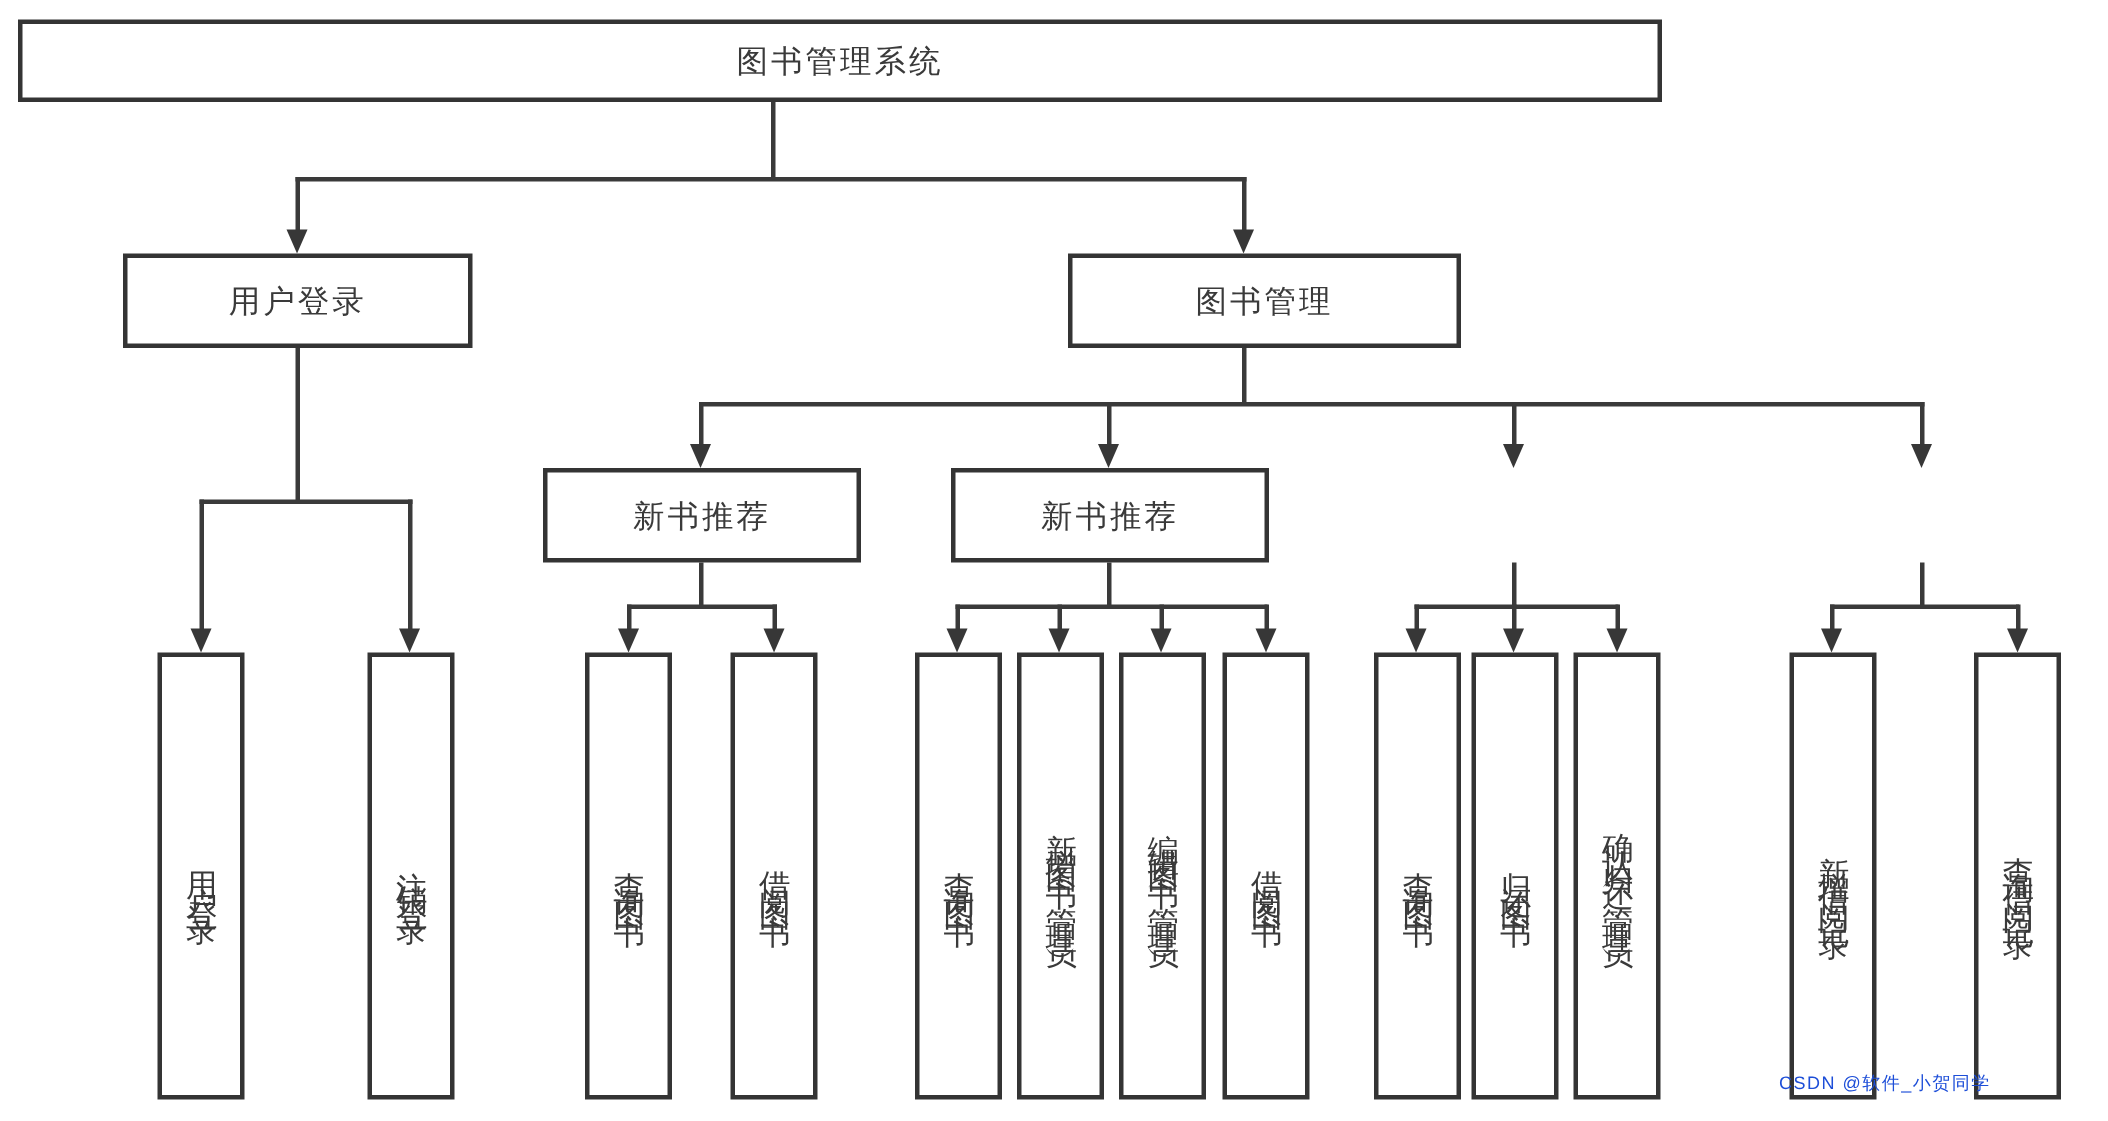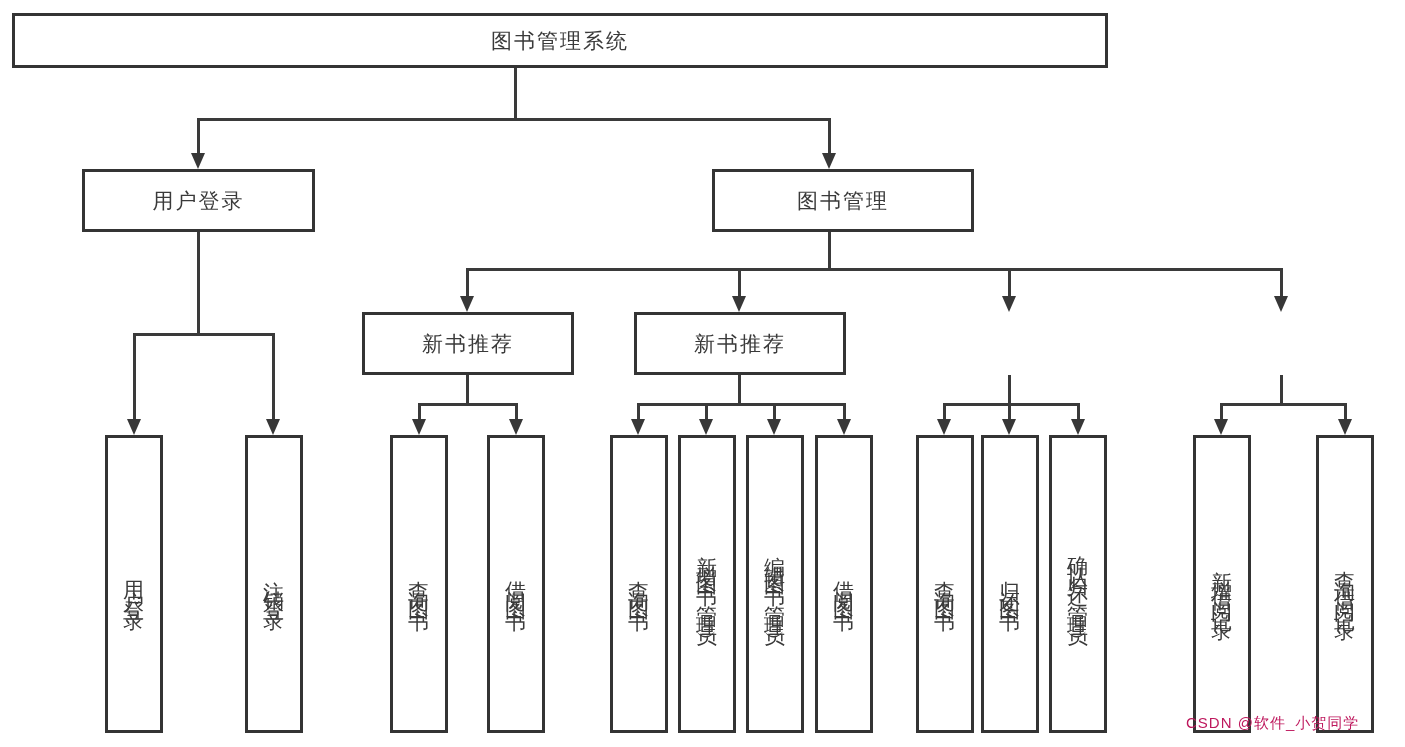--- a/index.html
+++ b/index.html
@@ -39,23 +39,23 @@
   .vline{width:3px;}
   .ahead{
     position:absolute;
     width:0;height:0;
     border-left:7px solid transparent;
     border-right:7px solid transparent;
     border-top:16px solid #373737;
   }
   .watermark{
     position:absolute;
-    font-size:15px;
+    font-size:12px;
     letter-spacing:1px;
-    color:#be185d;
+    color:#1d4ed8;
     z-index:5;
     white-space:nowrap;
   }
 </style>
 </head>
 <body>
 
 <div class="stage">
 
   <div class="box hbox" style="left:12px;top:13px;width:1096px;height:55px">图书管理系统</div>

